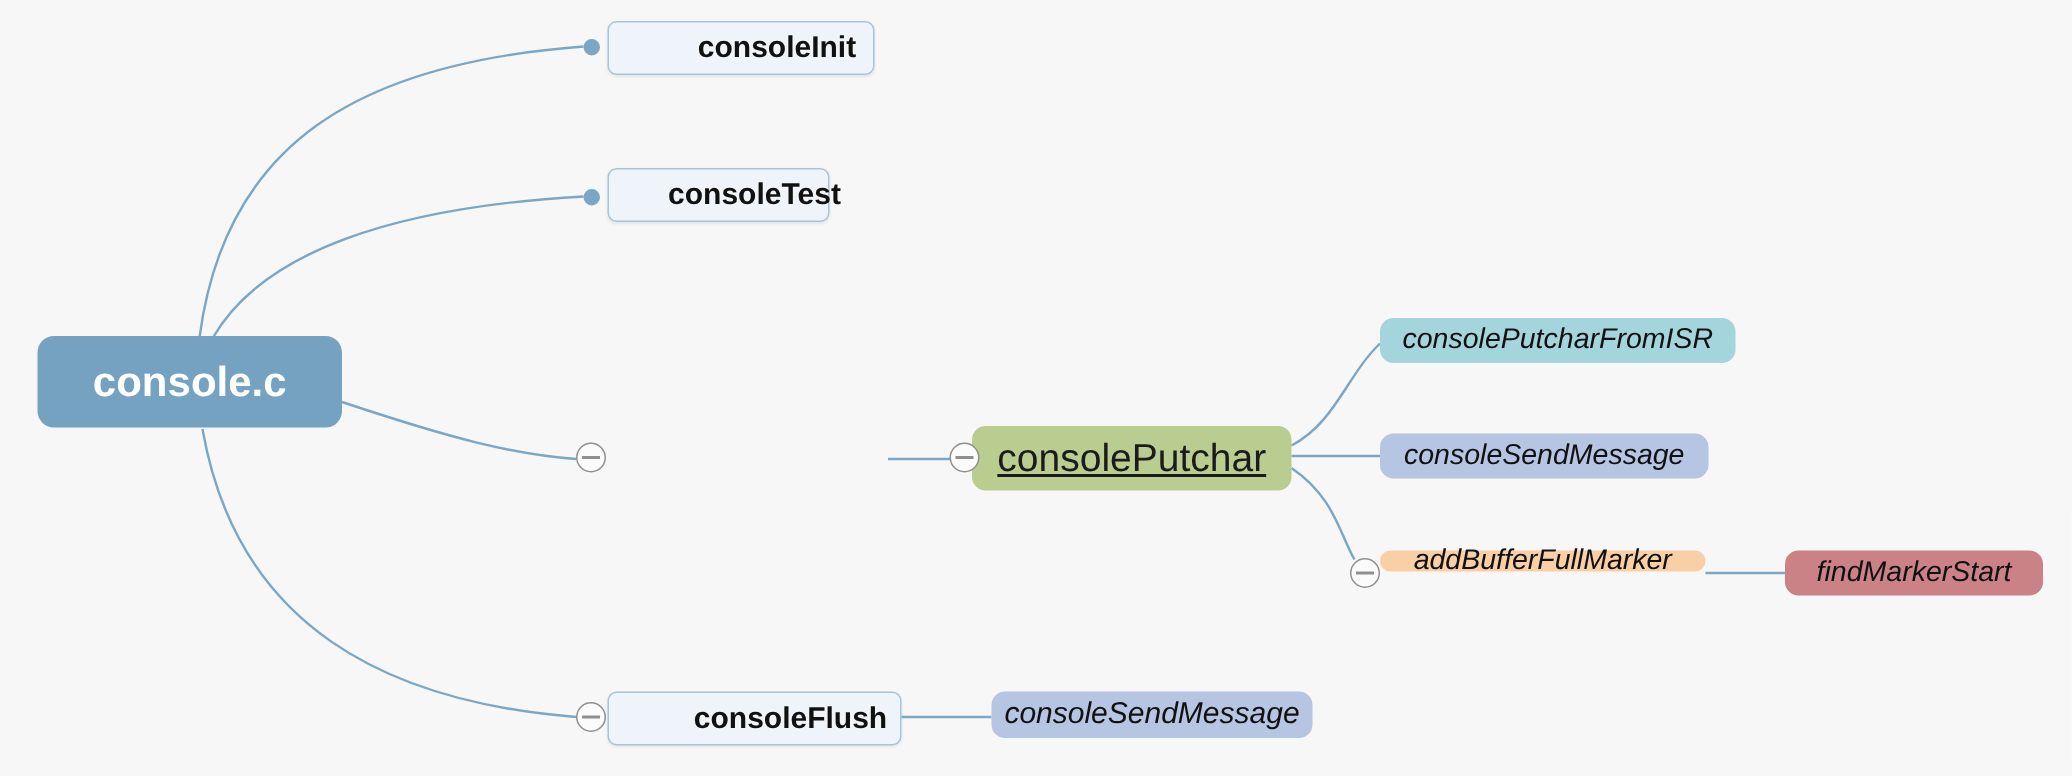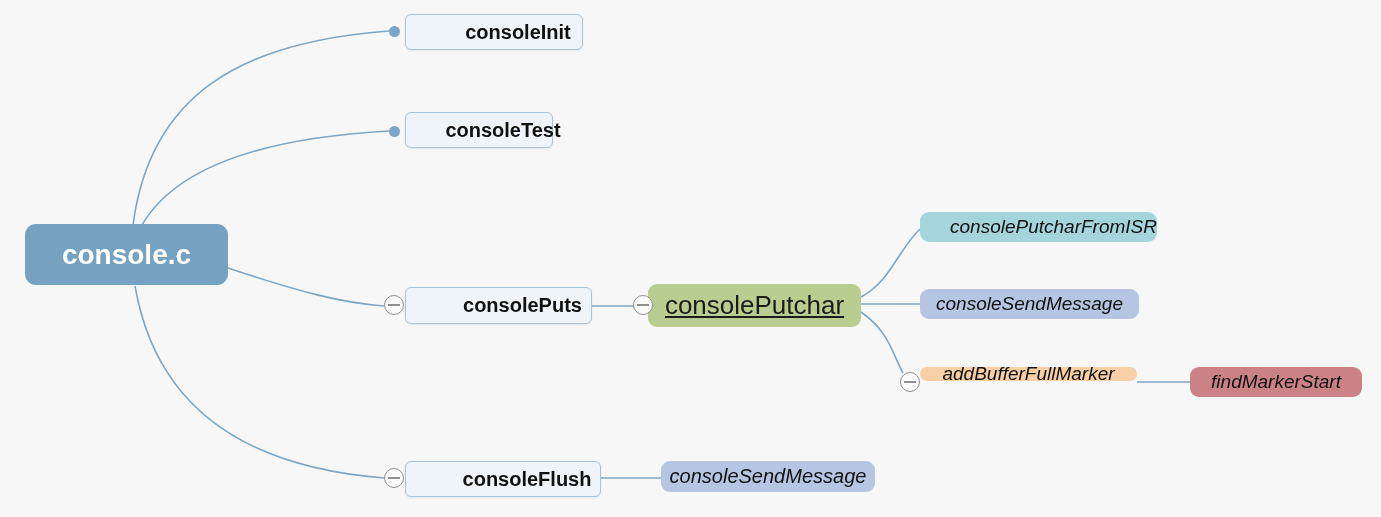--- a/index.html
+++ b/index.html
@@ -54,21 +54,21 @@
     color: #111;
   }
   .putchar-node {
     background: var(--green, #b9cd90);
     border-radius: 9px;
     font-size: 26px;
     font-weight: 400;
     color: #1b1b1b;
     text-decoration: underline;
   }
-  .c-teal        { background: var(--teal, #a4d5dd); justify-content: flex-end; }
+  .c-teal        { background: var(--teal, #a4d5dd); }
   .c-periwinkle  { background: var(--periwinkle, #b5c5e2); }
   .c-peach       { background: var(--peach, #f9cfa5); }
   .c-rose        { background: var(--rose, #ca8287); }
   .toggle {
     position: absolute;
     width: 20px; height: 20px;
     border-radius: 50%;
     background: var(--toggle-fill, #fbfbfb);
     border: 1.5px solid var(--toggle-border, #8f8f8f);
     box-sizing: border-box;
@@ -115,23 +115,20 @@
   </div>
 
   <div class="node box-node" style="left:405px; top:14px; width:178px; height:36px;">
     <span>consoleInit</span>
   </div>
 
   <div class="node box-node" style="left:405px; top:112px; width:148px; height:36px;">
     <span>consoleTest</span>
   </div>
 
-  <div class="node box-node" style="left:405px; top:287px; width:187px; height:37px;">
-    <span>consolePuts</span>
-  </div>
 
   <div class="node putchar-node" style="left:648px; top:284px; width:213px; height:43px;">
     <span>consolePutchar</span>
   </div>
 
   <div class="node pill-node c-teal" style="left:920px; top:212px; width:237px; height:30px;">
     <span>consolePutcharFromISR</span>
   </div>
 
   <div class="node pill-node c-periwinkle" style="left:920px; top:289px; width:219px; height:30px;">

